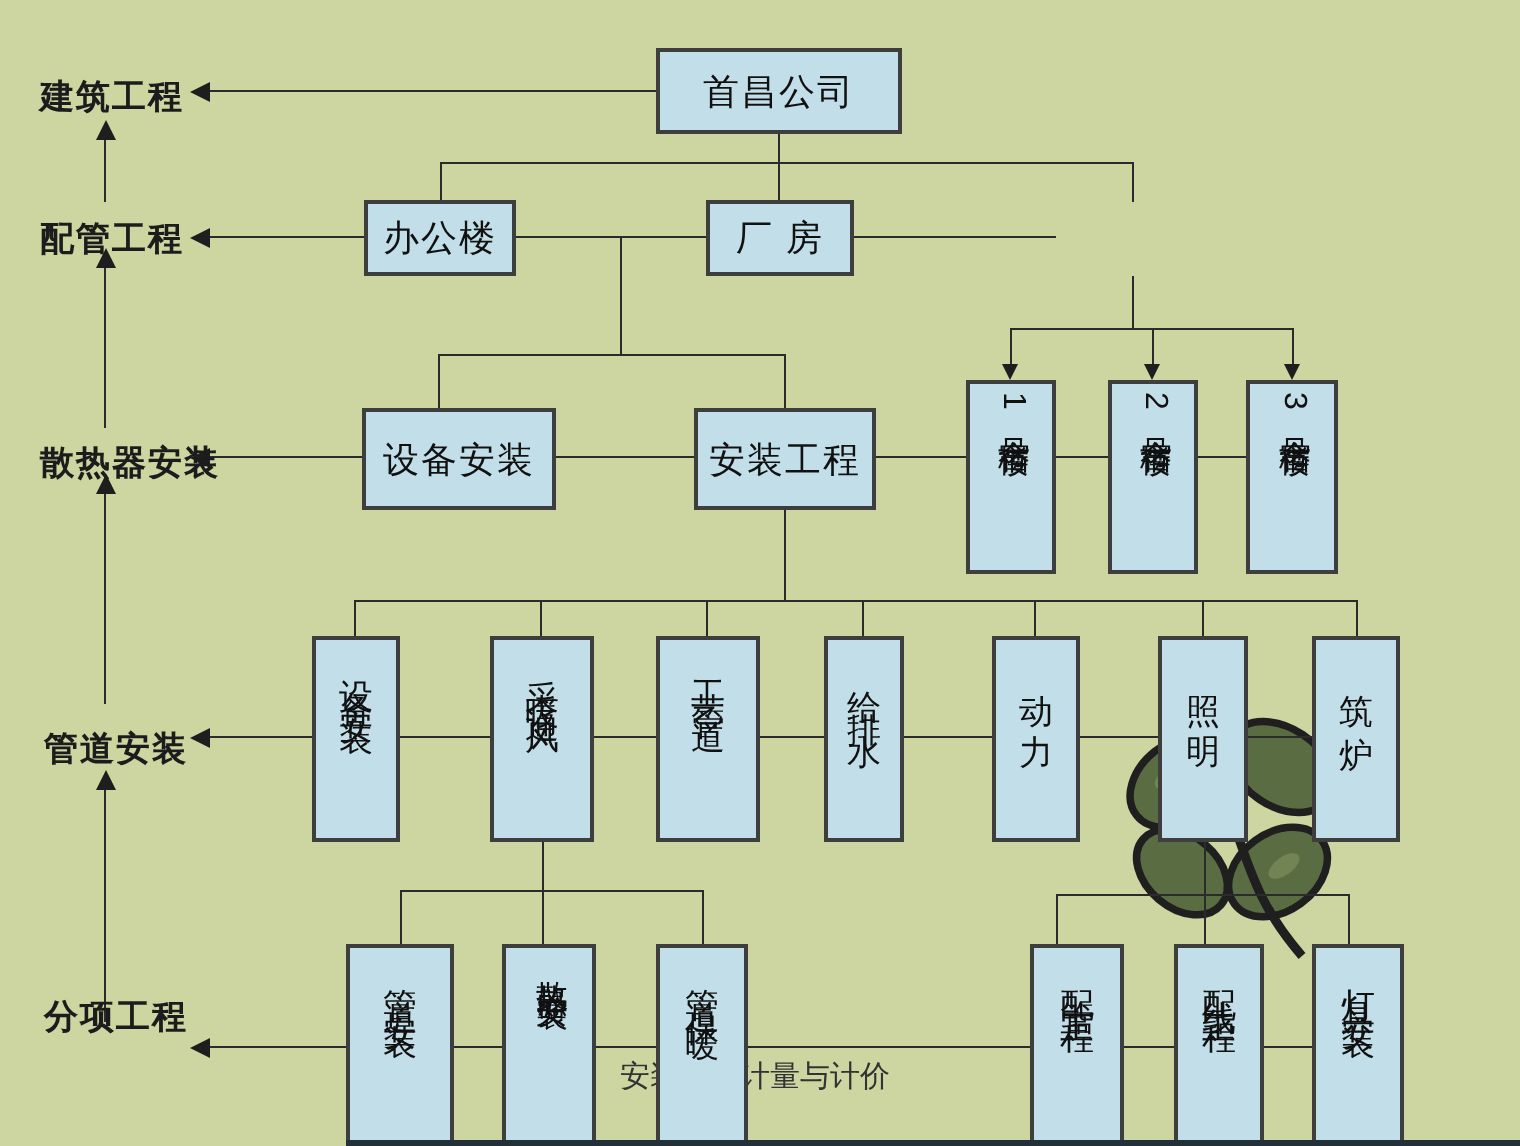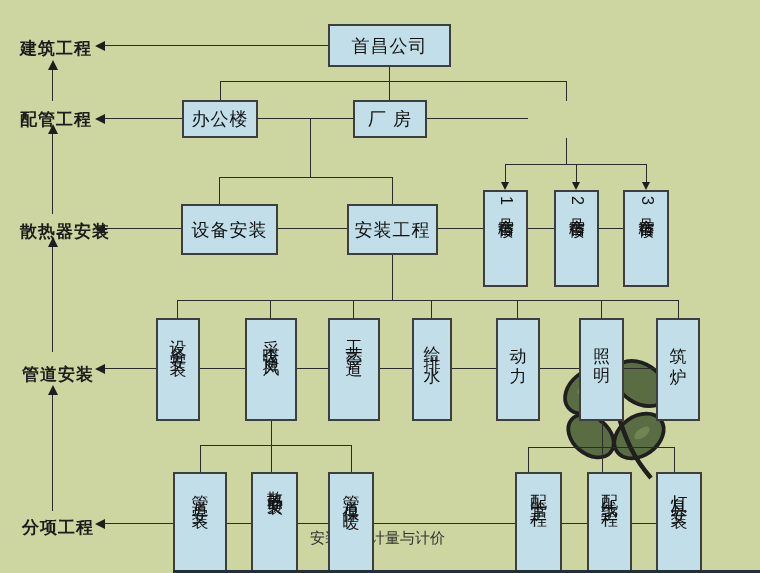--- a/index.html
+++ b/index.html
@@ -53,21 +53,21 @@
     <g fill="#7d8f5c" stroke="none" opacity="0.7">
       <ellipse cx="30" cy="34" rx="6" ry="3" transform="rotate(-38 30 34)"></ellipse>
       <ellipse cx="68" cy="64" rx="6" ry="3" transform="rotate(-36 68 64)"></ellipse>
     </g>
   </svg>
 
   <div class="hlabel" style="left:20px;top:37px;">建筑工程</div>
   <div class="hlabel" style="left:20px;top:108px;">配管工程</div>
   <div class="hlabel" style="left:20px;top:220px;">散热器安装</div>
   <div class="hlabel" style="left:22px;top:363px;">管道安装</div>
-  <div class="hlabel" style="left:22px;top:516px;">分项工程</div>
+  <div class="hlabel" style="left:22px;top:497px;">分项工程</div>
 
   <div class="ln" style="left:52px;top:68px;width:1px;height:33px;"></div>
   <div class="ah ah-up" style="left:48px;top:60px;"></div>
   <div class="ln" style="left:52px;top:132px;width:1px;height:82px;"></div>
   <div class="ah ah-up" style="left:48px;top:124px;"></div>
   <div class="ln" style="left:52px;top:245px;width:1px;height:107px;"></div>
   <div class="ah ah-up" style="left:48px;top:237px;"></div>
   <div class="ln" style="left:52px;top:393px;width:1px;height:118px;"></div>
   <div class="ah ah-up" style="left:48px;top:385px;"></div>
 

